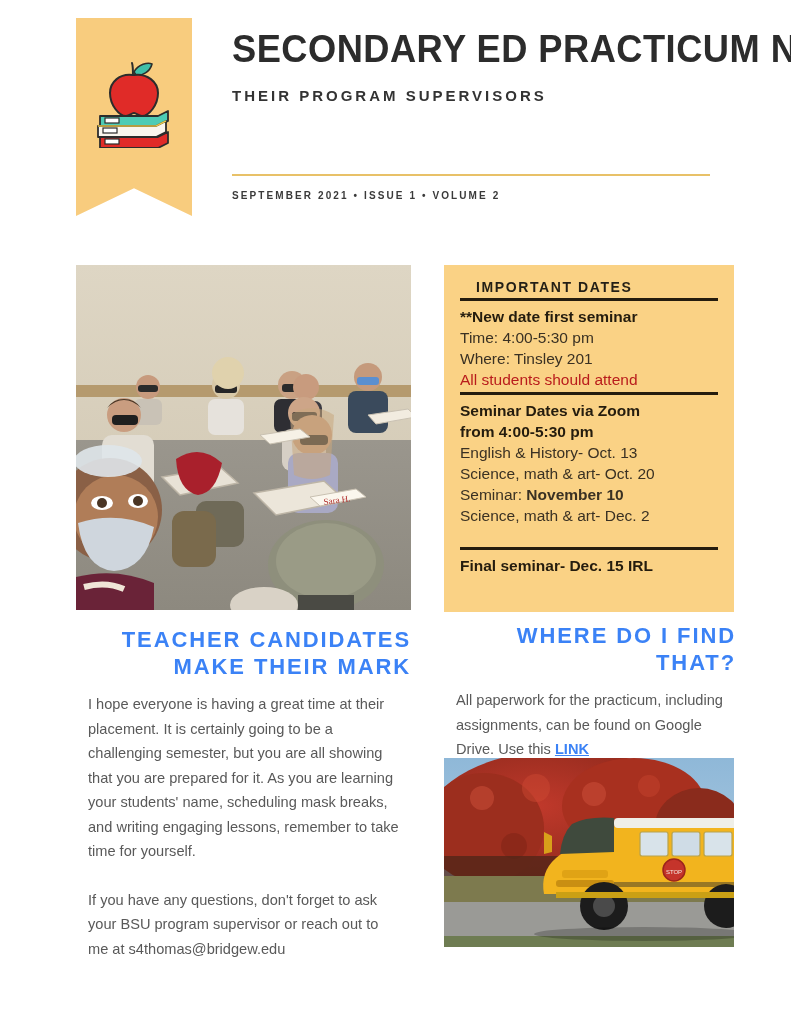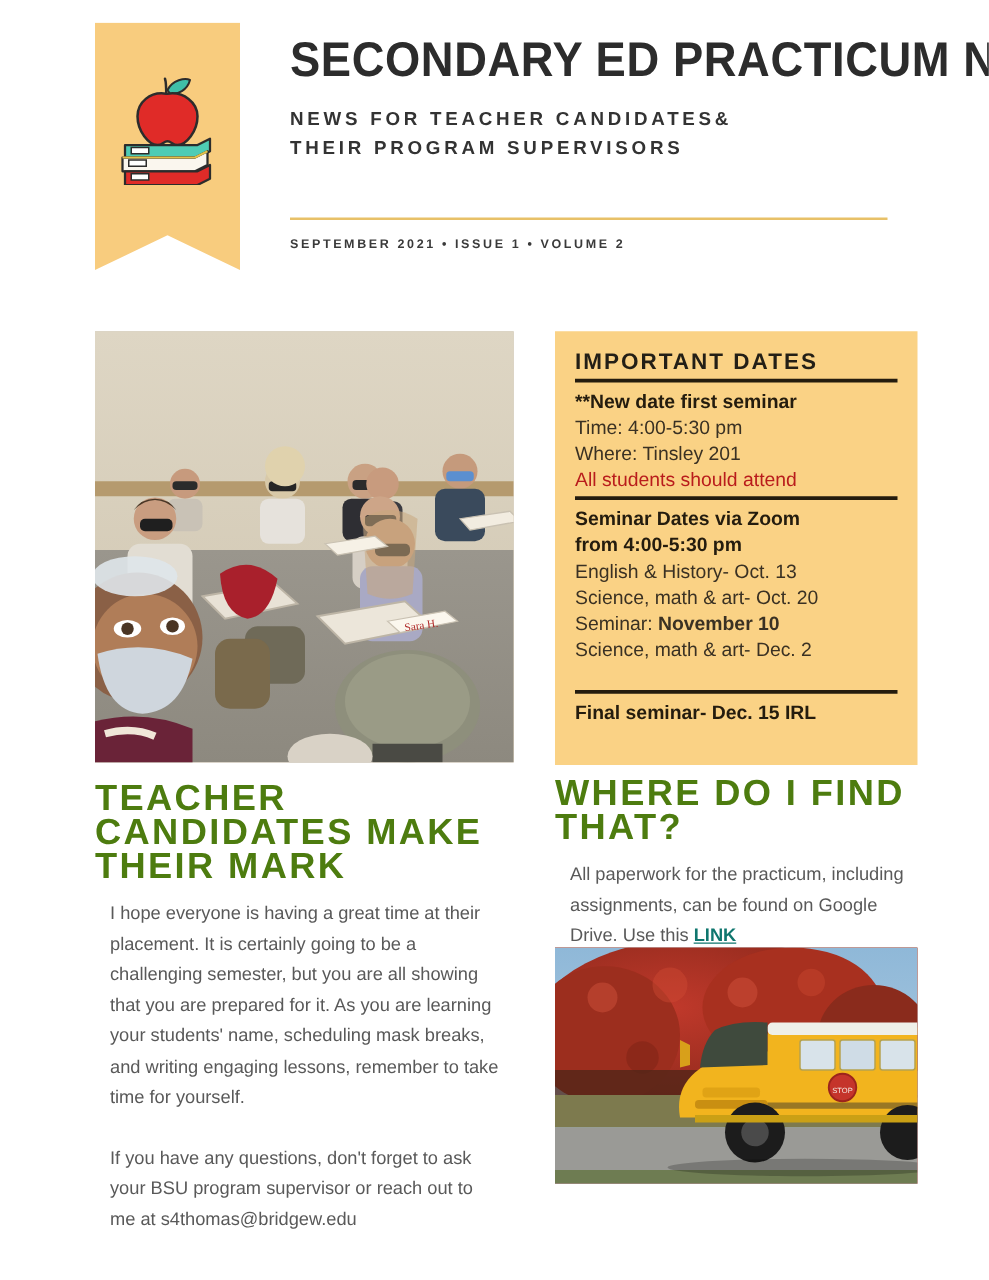--- a/index.html
+++ b/index.html
@@ -121,25 +121,25 @@
     position: absolute;
     left: 444px;
     top: 265px;
     width: 290px;
     height: 347px;
     background: #FAD285;
     box-sizing: border-box;
     padding: 14px 16px 10px 16px;
   }
   .dates-title {
-    font-size: 18px;
+    font-size: 14px;
     font-weight: bold;
     letter-spacing: 1.6px;
     color: #231f16;
-    margin: 0 0 3px 0;
+    margin: 0 0 3px 16px;
   }
   .hr-thick {
     height: 3px;
     background: #241c0e;
     margin: 2px 0 5px 0;
   }
   .dates-line {
     font-size: 15.5px;
     line-height: 21px;
     color: #3a3123;
@@ -151,38 +151,39 @@
   .dates-group { margin: 0; }
 
   
   .article {
     position: absolute;
   }
   .article-left  { left: 76px; top: 626px; width: 335px; }
   .article-right { left: 444px; top: 622px; width: 292px; }
 
   .article-head {
-    font-size: 29px;
+    font-size: 22px;
     line-height: 27px;
     font-weight: bold;
     letter-spacing: 1.9px;
-    color: #4d7c0f;
+    color: #3b82f6;
     margin: 0 0 10px 0;
     text-transform: uppercase;
+    text-align: right;
   }
   .article-body {
     font-size: 14.6px;
     line-height: 24.5px;
     color: #595959;
     margin: 12px;
   }
   .article-body + .article-body { margin-top: 24px; }
   .inline-link {
     font-weight: bold;
-    color: #0f766e;
+    color: #3b82f6;
     text-decoration: underline;
   }
 </style>
 </head>
 <body>
 
 <div class="page">
 
   <div class="header">
 
@@ -202,21 +203,20 @@
         <rect x="11" y="72" width="14" height="5" fill="#ffffff" stroke="#2c2c2c" stroke-width="1.2"></rect>
 
         <path d="M8 81 L66 81 L76 76 L76 87 L66 92 L8 92 Z" fill="#E02B28" stroke="#2c2c2c" stroke-width="1.8" stroke-linejoin="round"></path>
         <rect x="13" y="83" width="14" height="5" fill="#ffffff" stroke="#2c2c2c" stroke-width="1.2"></rect>
       </svg>
     </div>
 
     <div class="header-text">
       <h1 class="masthead-title">SECONDARY ED PRACTICUM NEWS</h1>
       <div class="masthead-sub">
-        <div>NEWS FOR TEACHER CANDIDATES&amp;</div>
         <div>THEIR PROGRAM SUPERVISORS</div>
       </div>
     </div>
 
     <div class="header-rule"></div>
     <div class="issue-line">SEPTEMBER 2021 • ISSUE 1 • VOLUME 2</div>
   </div>
 
   <div class="photo-class">
     <svg width="335" height="345" viewBox="0 0 335 345">

